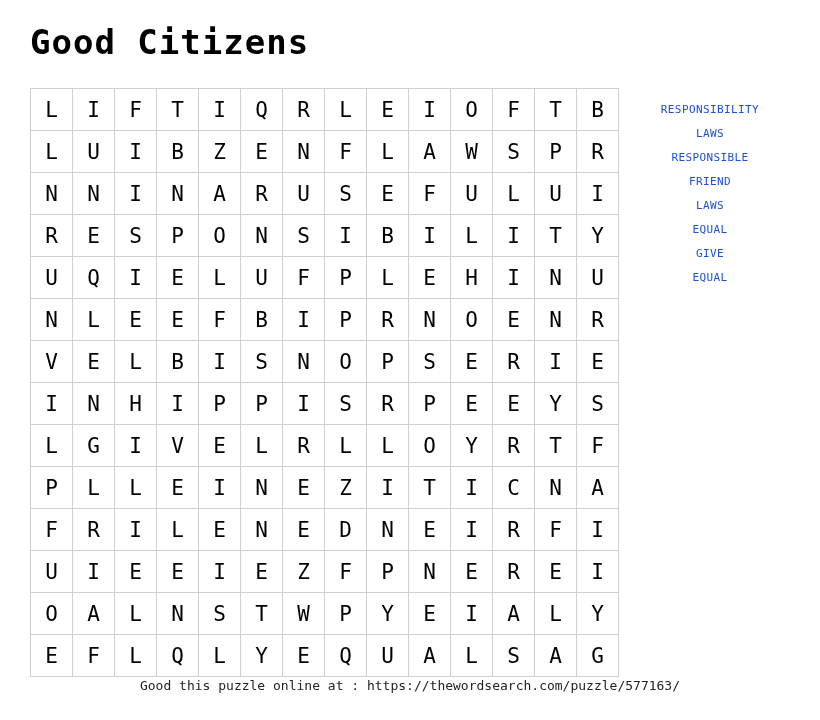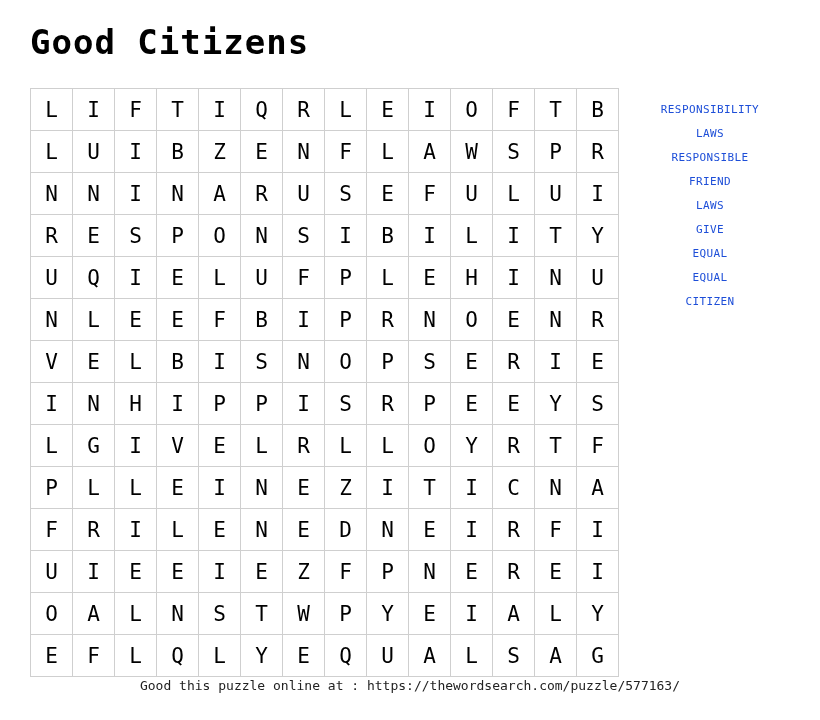--- a/index.html
+++ b/index.html
@@ -326,24 +326,23 @@
           </tbody>
       </table>
     </div>
 
     <div class="words">
         <div class="word">RESPONSIBILITY</div>
         <div class="word">LAWS</div>
         <div class="word">RESPONSIBLE</div>
         <div class="word">FRIEND</div>
         <div class="word">LAWS</div>
+        <div class="word">EQUAL</div>
         <div class="word">GIVE</div>
         <div class="word">EQUAL</div>
-        <div class="word">EQUAL</div>
-        <div class="word">CITIZEN</div>
       </div>
 
   </div>
 
   <div class="footer">
     <span>Good this puzzle online at : </span><a class="link">https://thewordsearch.com/puzzle/577163/</a>
   </div>
 
 </div>
 

